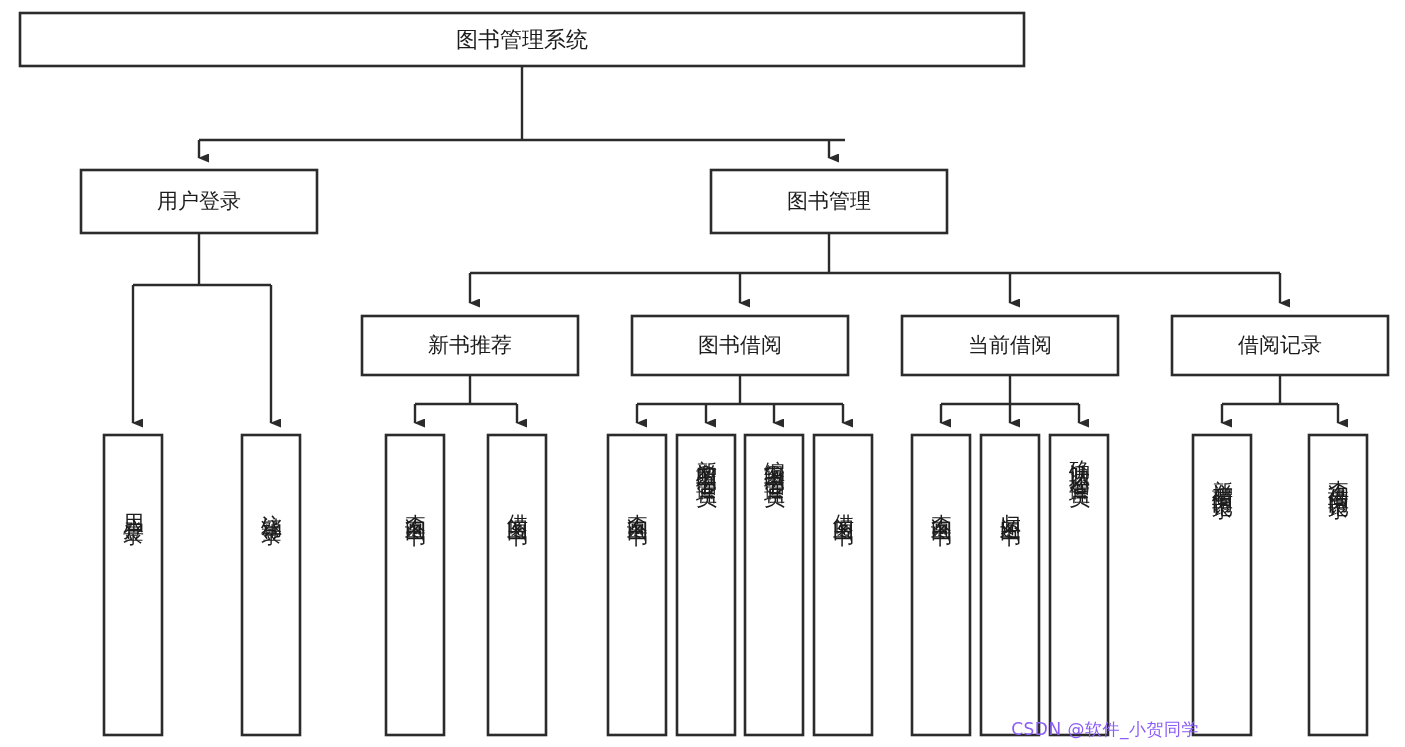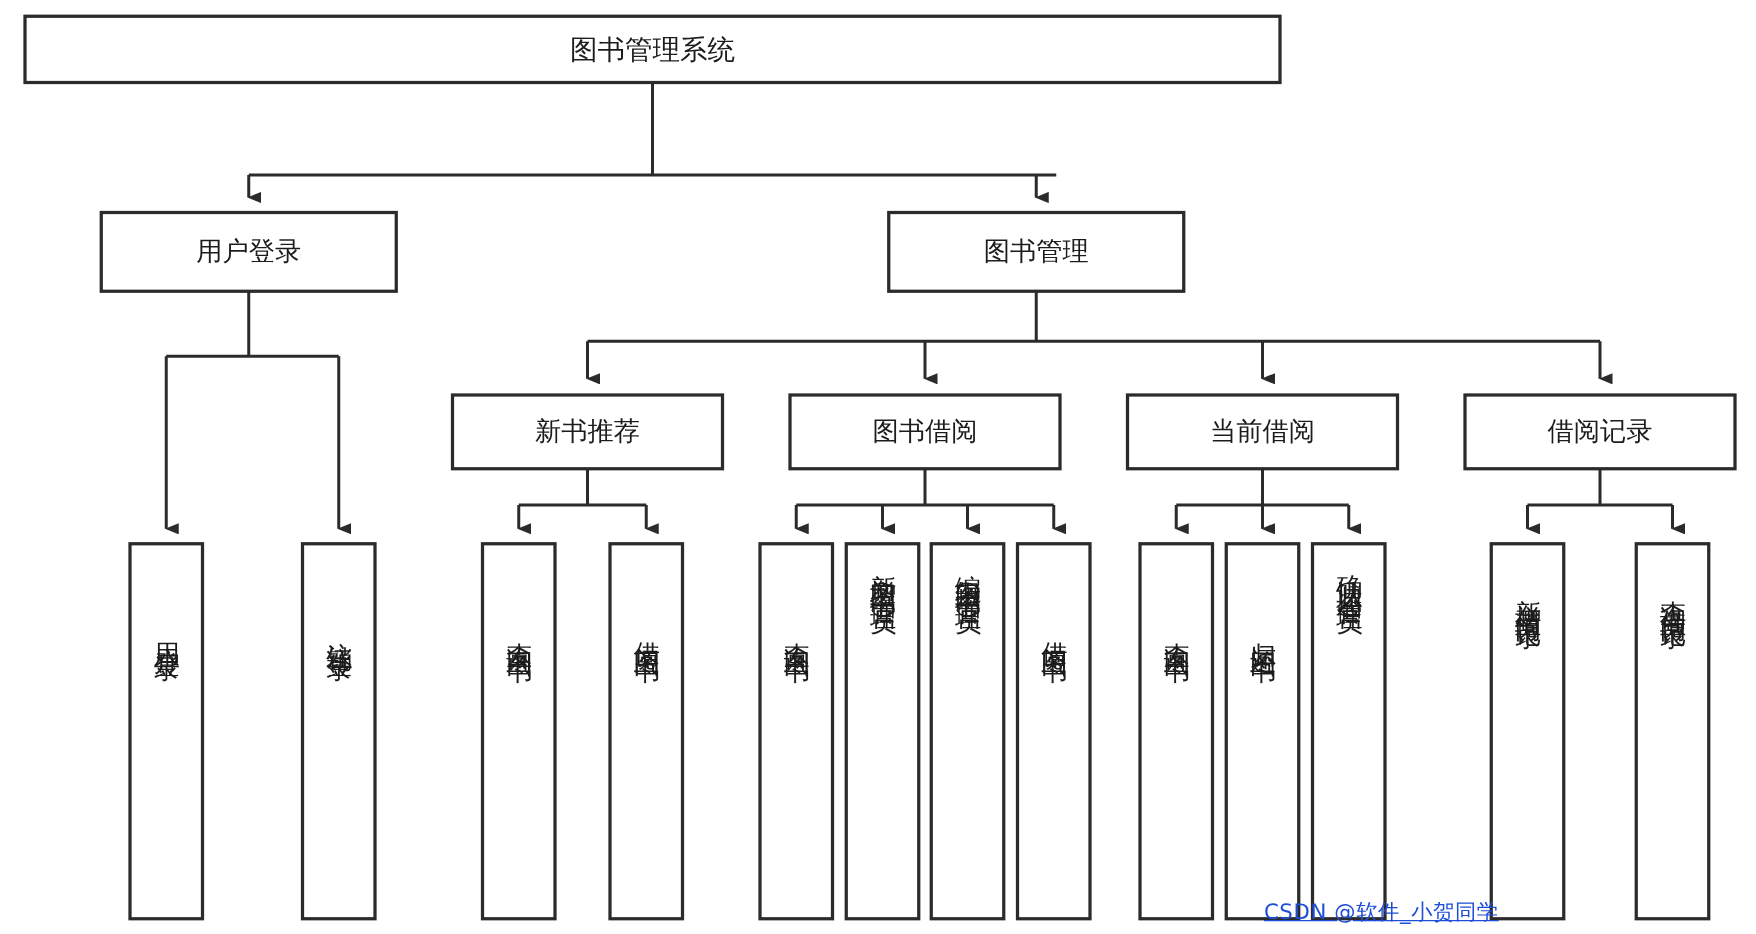--- a/index.html
+++ b/index.html
@@ -66,24 +66,23 @@
     letter-spacing: 4px;
     color: #1c1c1c;
     white-space: nowrap;
   }
   .watermark {
     position: absolute;
     right: 8px;
     bottom: 6px;
     font-family: "DejaVu Sans", "Liberation Sans", sans-serif;
     font-size: 17px;
-    color: #1d4ed8;
+    color: #8b5cf6;
     letter-spacing: 0.5px;
     white-space: nowrap;
-    text-decoration: underline;
   }
 </style>
 </head>
 <body>
 
 <div id="diagram-root">
 
   <svg class="diagram-canvas" viewBox="0 0 1405 747">
     <defs>
       <marker id="arrowhead" markerWidth="9" markerHeight="11" refX="4.5" refY="10" orient="auto" markerUnits="userSpaceOnUse">

